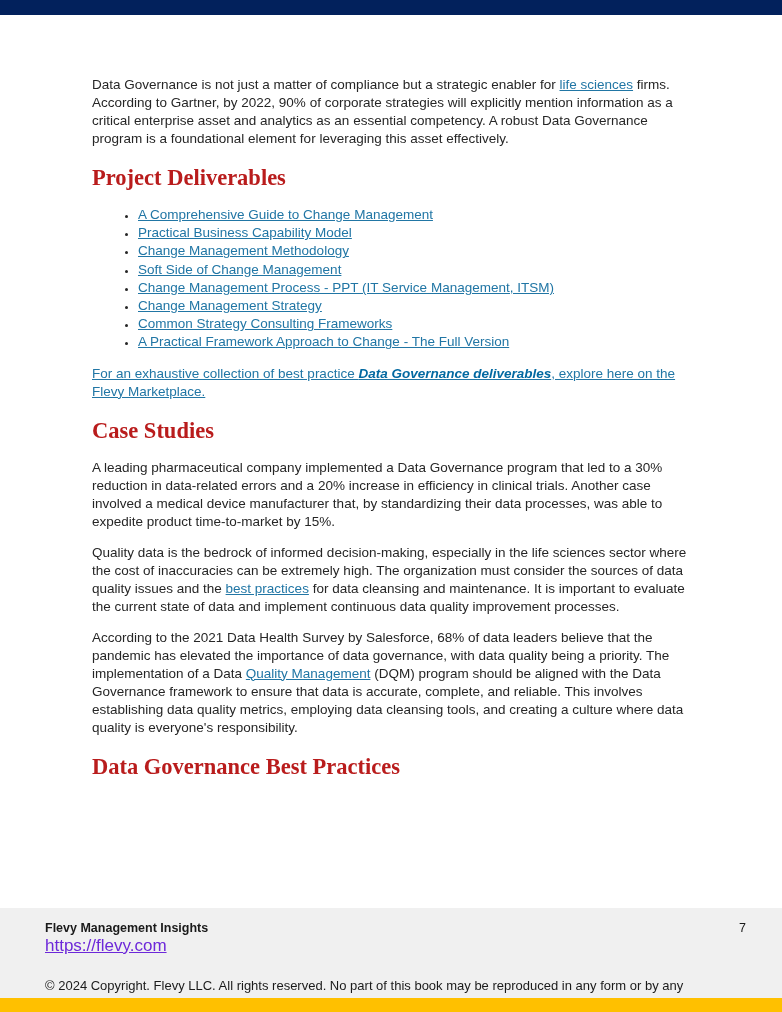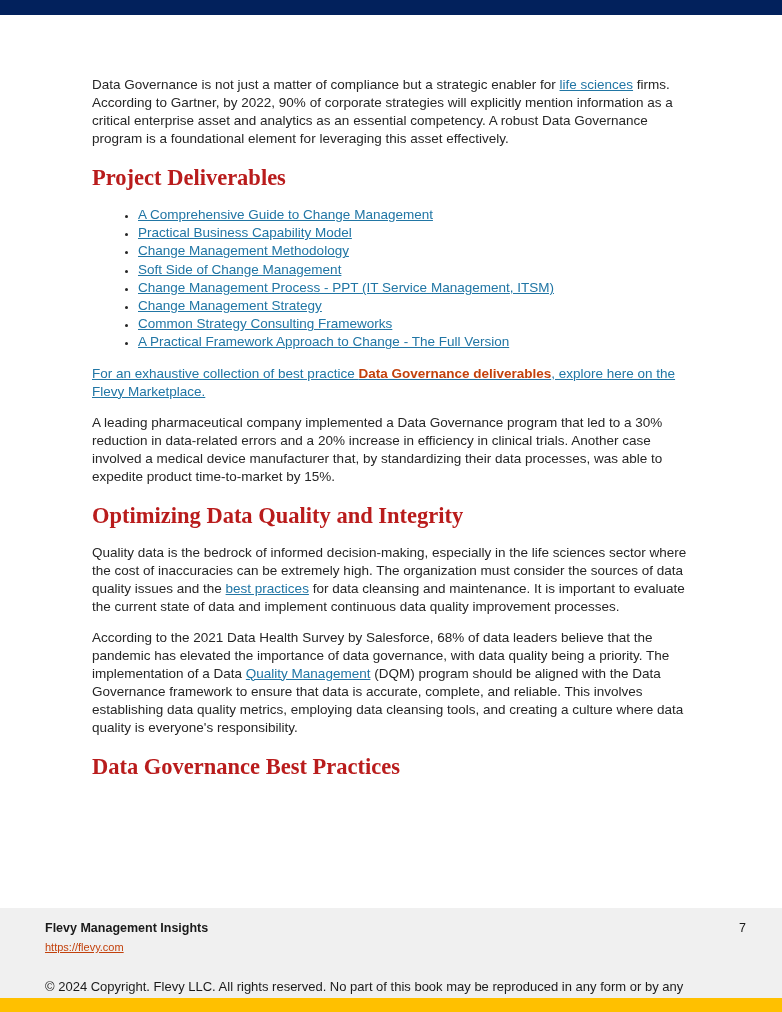--- a/index.html
+++ b/index.html
@@ -44,21 +44,22 @@
   }
 
   a.body-link {
     color: #2176a5;
     text-decoration: underline;
     cursor: pointer;
   }
 
   .bold-navy {
     font-weight: bold;
-    color: #c2410c;
+    color: #0369a1;
+    font-style: italic;
   }
 
   ul.deliverables-list {
     margin: 6px 0;
     padding-left: 46px;
     list-style: disc;
   }
   ul.deliverables-list li {
     line-height: 18.2px;
     color: #262626;
@@ -85,23 +86,23 @@
     font-weight: bold;
     font-size: 12.5px;
     line-height: 17px;
   }
   .footer-page-number {
     font-size: 12.5px;
     line-height: 17px;
   }
   .footer-url {
     display: inline-block;
-    font-size: 11px;
+    font-size: 17px;
     line-height: 17px;
-    color: #c2410c;
+    color: #6d28d9;
     text-decoration: underline;
     cursor: pointer;
   }
   .footer-copyright {
     margin-top: 20px;
     font-size: 13px;
     line-height: 22px;
     color: #1a1a1a;
     max-width: 660px;
   }
@@ -132,24 +133,24 @@
       <li><a class="body-link">Change Management Methodology</a></li>
       <li><a class="body-link">Soft Side of Change Management</a></li>
       <li><a class="body-link">Change Management Process - PPT (IT Service Management, ITSM)</a></li>
       <li><a class="body-link">Change Management Strategy</a></li>
       <li><a class="body-link">Common Strategy Consulting Frameworks</a></li>
       <li><a class="body-link">A Practical Framework Approach to Change - The Full Version</a></li>
     </ul>
 
     <p><a class="body-link"><span>For an exhaustive collection of best practice </span><span class="bold-navy">Data Governance deliverables</span><span>, explore here on the Flevy Marketplace.</span></a></p>
 
+    <h2>Case Studies</h2>
 
     <p>A leading pharmaceutical company implemented a Data Governance program that led to a 30% reduction in data-related errors and a 20% increase in efficiency in clinical trials. Another case involved a medical device manufacturer that, by standardizing their data processes, was able to expedite product time-to-market by 15%.</p>
 
-    <h2>Optimizing Data Quality and Integrity</h2>
 
     <p><span>Quality data is the bedrock of informed decision-making, especially in the life sciences sector where the cost of inaccuracies can be extremely high. The organization must consider the sources of data quality issues and the </span><a class="body-link">best practices</a><span> for data cleansing and maintenance. It is important to evaluate the current state of data and implement continuous data quality improvement processes.</span></p>
 
     <p><span>According to the 2021 Data Health Survey by Salesforce, 68% of data leaders believe that the pandemic has elevated the importance of data governance, with data quality being a priority. The implementation of a Data </span><a class="body-link">Quality Management</a><span> (DQM) program should be aligned with the Data Governance framework to ensure that data is accurate, complete, and reliable. This involves establishing data quality metrics, employing data cleansing tools, and creating a culture where data quality is everyone's responsibility.</span></p>
 
     <h2>Data Governance Best Practices</h2>
 
   </div>
 
   <div class="footer">

